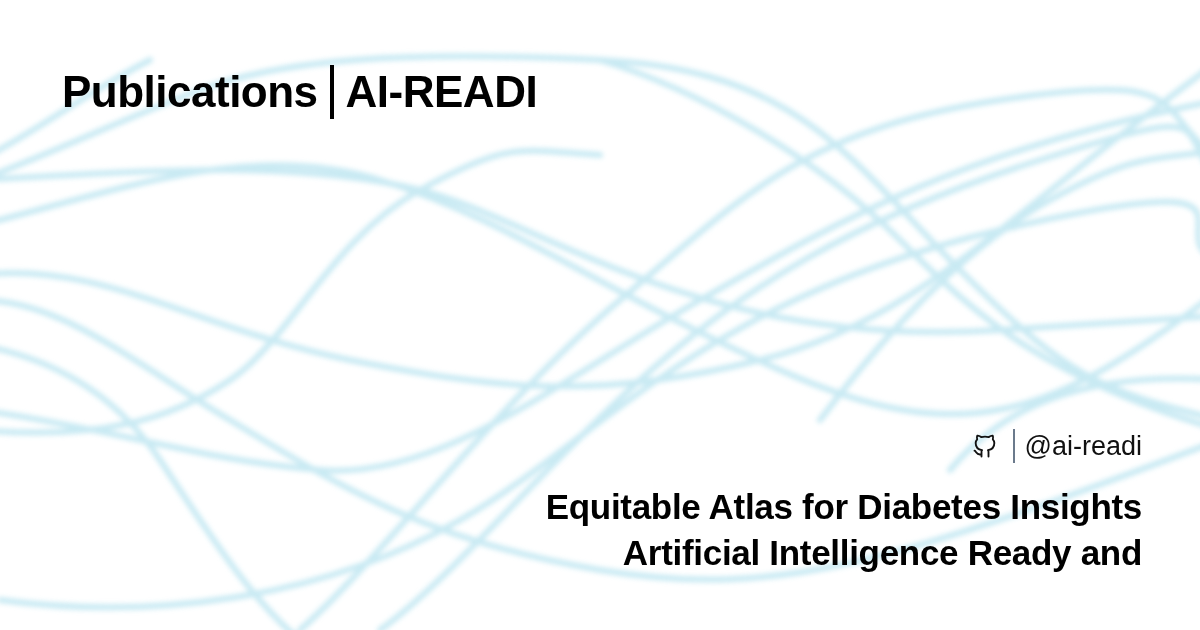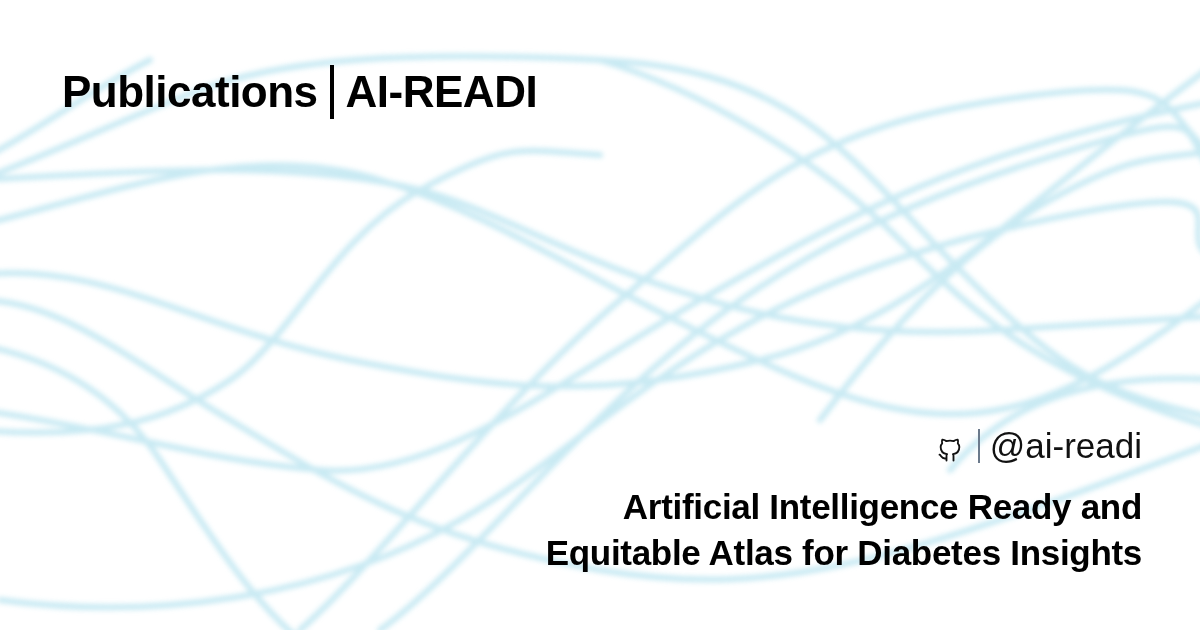--- a/index.html
+++ b/index.html
@@ -13,21 +13,21 @@
       position: absolute; left: 62px; top: 62px;
       font-size: 44px; font-weight: 700; color: #000000; letter-spacing: -0.5px;
       white-space: nowrap; line-height: 60px;
     }
     .title .sep {
       display: inline-block; width: 4px; height: 54px; background: #000;
       vertical-align: -12px; margin: 0 12px 0 12px;
     }
     .handle {
       position: absolute; right: 58px; top: 426px; display: flex; align-items: center;
-      font-size: 35px; color: #111; height: 40px;
+      font-size: 27px; color: #111; height: 40px;
     }
     .handle .gh { width: 28px; height: 28px; display: inline-block; }
     .handle .vbar { width: 2px; height: 34px; background: #6b7a8c; margin: 0 10px 0 14px; }
     .subtitle {
       position: absolute; right: 58px; top: 484px; text-align: right;
       font-size: 35px; font-weight: 700; color: #000; line-height: 46px; letter-spacing: -0.3px;
     }
   </style>
 </head>
 <body>
@@ -65,15 +65,15 @@
   <span class="gh">
     <svg viewBox="0 0 24 24" width="28" height="28" fill="none" stroke="#111" stroke-width="1.6" stroke-linecap="round" stroke-linejoin="round">
       <path d="M9 19c-4.3 1.4-4.3-2.5-6-3m12 5v-3.5c0-1 .1-1.4-.5-2 2.8-.3 5.5-1.4 5.5-6a4.6 4.6 0 0 0-1.3-3.2 4.2 4.2 0 0 0-.1-3.2s-1.1-.3-3.5 1.3a12.3 12.3 0 0 0-6.2 0C6.5 2.8 5.4 3.1 5.4 3.1a4.2 4.2 0 0 0-.1 3.2A4.6 4.6 0 0 0 4 9.5c0 4.6 2.7 5.7 5.5 6-.6.6-.6 1.2-.5 2V21"></path>
     </svg>
   </span>
   <span class="vbar"></span>
   <span>@ai-readi</span>
 </div>
 
 <div class="subtitle">
+  <div>Equitable Atlas for Diabetes Insights</div>
   <div>Artificial Intelligence Ready and</div>
-  <div>Equitable Atlas for Diabetes Insights</div>
 </div>
 
 </body></html>

